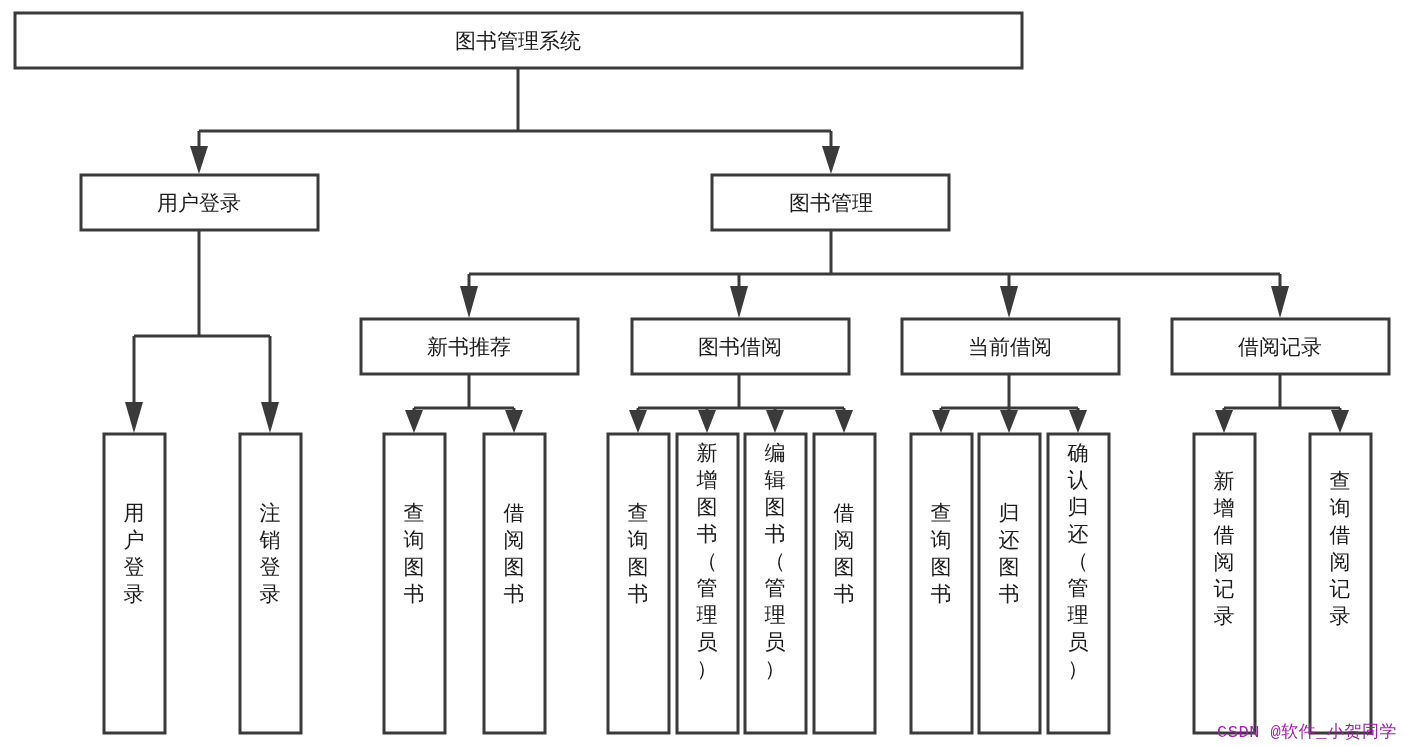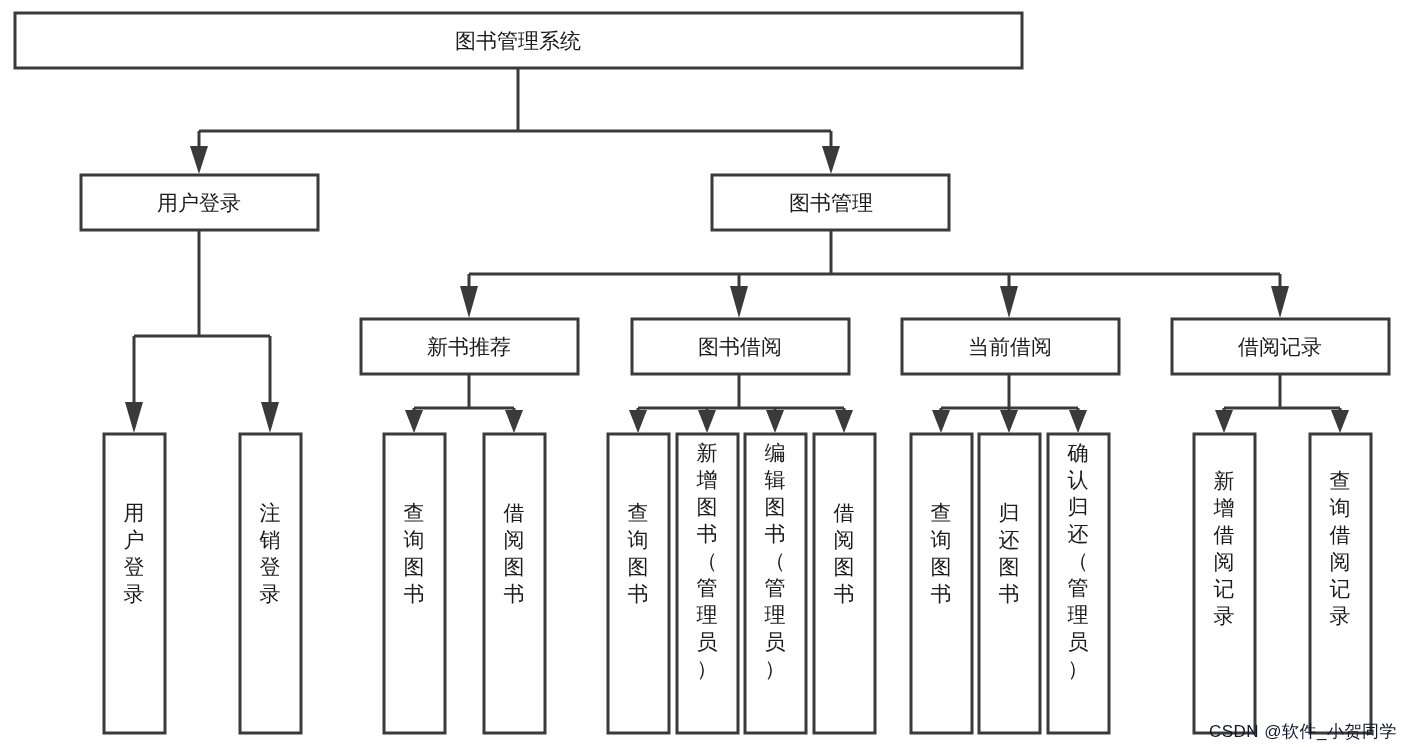--- a/index.html
+++ b/index.html
@@ -17,22 +17,22 @@
     font-size:21px;fill:#1b1b1b;
     text-anchor:middle;dominant-baseline:middle;
   }
   .leaf-label{
     font-family:"DejaVu Sans","Liberation Sans",sans-serif;
     font-size:21px;fill:#1b1b1b;
     text-anchor:middle;
   }
   .watermark{
     position:absolute;right:8px;bottom:4px;
-    font-family:Liberation Sans, sans-serif;
-    font-size:17px;color:#0f172a;white-space:nowrap;letter-spacing:.5px;
+    font-family:Liberation Mono, monospace;
+    font-size:17px;color:#a21caf;white-space:nowrap;letter-spacing:.5px;
   }
 </style>
 </head>
 <body>
 
 <svg id="diagram" viewBox="0 0 1405 747">
 
   <g>
 
     <path class="edge" d="M518,69 L518,131"></path>

